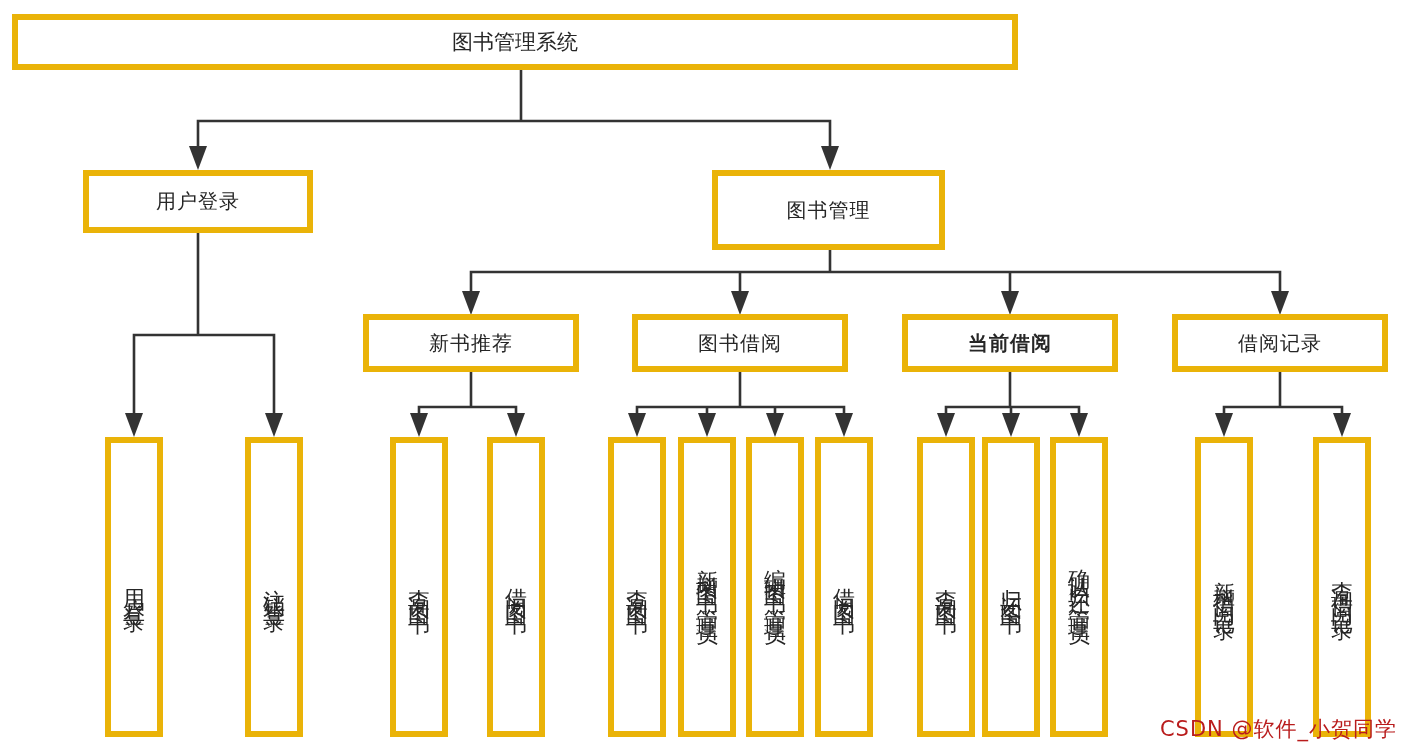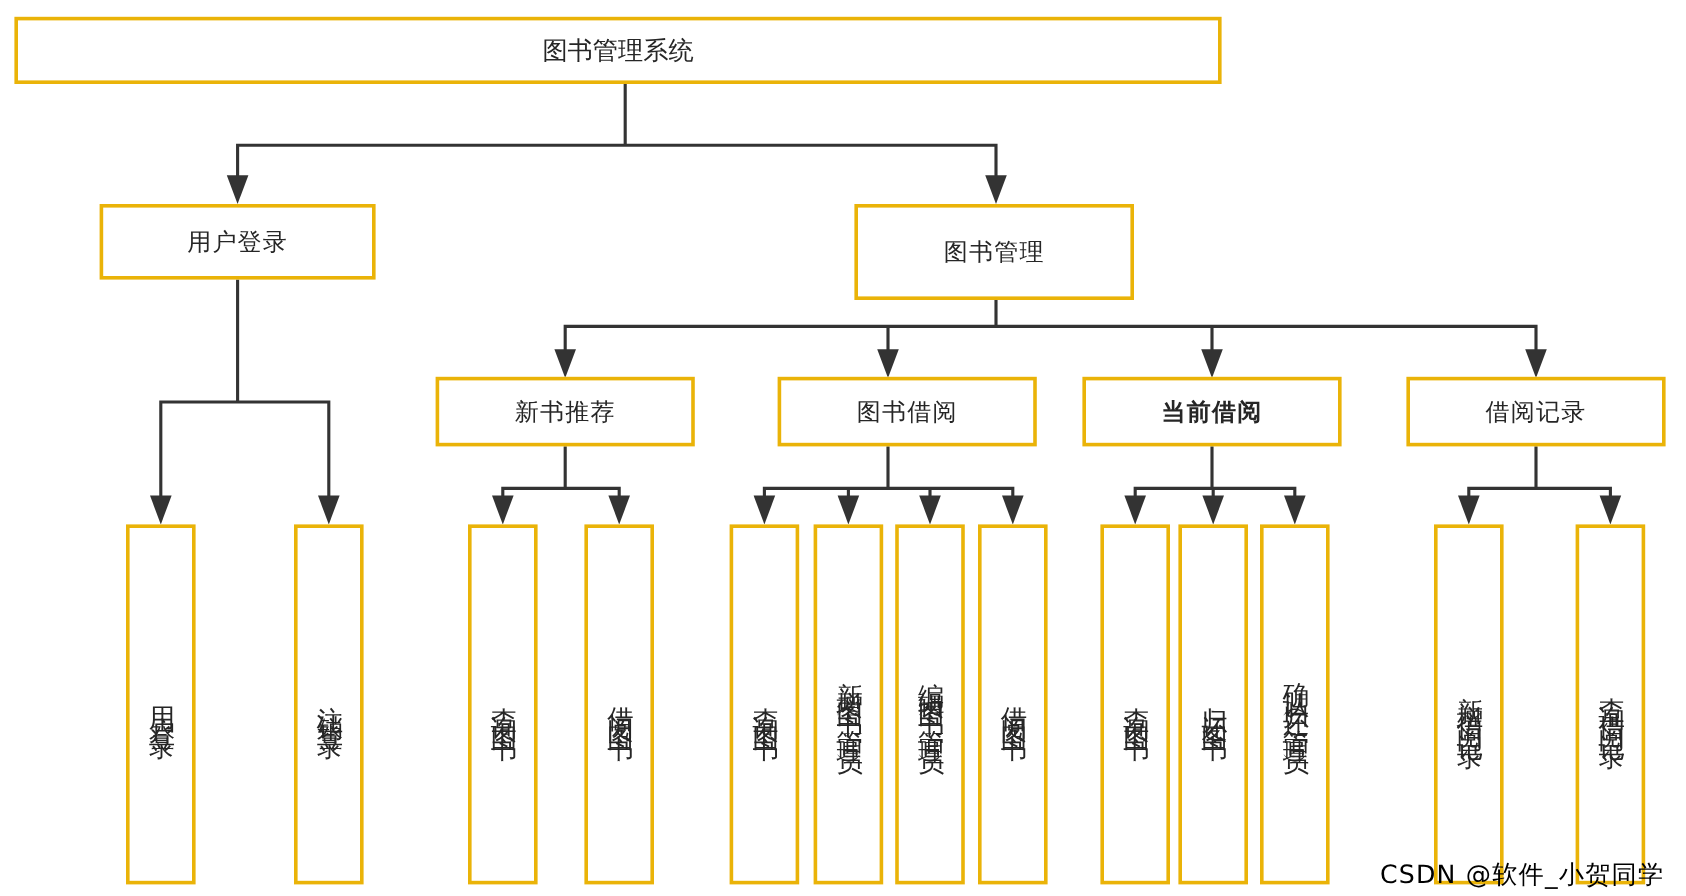--- a/index.html
+++ b/index.html
@@ -19,21 +19,21 @@
     position: absolute;
     left: 0;
     top: 0;
     width: 1405px;
     height: 747px;
   }
   .node {
     position: absolute;
     box-sizing: border-box;
     background: #ffffff;
-    border: 3px solid #eab308;
+    border: 6px solid #eab308;
     display: flex;
     align-items: center;
     justify-content: center;
     color: #262626;
   }
   .node-h {
     font-size: 20px;
     letter-spacing: 1px;
   }
   .node-root {
@@ -48,24 +48,24 @@
   .leaf span {
     writing-mode: vertical-rl;
     text-orientation: mixed;
     font-size: 22px;
     letter-spacing: 8px;
     line-height: 1;
     white-space: nowrap;
   }
   .watermark {
     position: absolute;
-    right: 18px;
+    right: 8px;
     bottom: 4px;
     font-size: 21px;
-    color: #000000;
+    color: #b91c1c;
     letter-spacing: 1px;
   }
 </style>
 </head>
 <body>
 
 <div class="canvas">
 
   <svg class="connector-svg" viewBox="0 0 1405 747" xmlns="http://www.w3.org/2000/svg">
     <g stroke="#333333" stroke-width="2.6" fill="none" stroke-linecap="square">
@@ -117,21 +117,21 @@
   <div class="node node-h" style="left:83px; top:170px; width:230px; height:63px;">
     <span>用户登录</span>
   </div>
   <div class="node node-h" style="left:712px; top:170px; width:233px; height:80px;">
     <span>图书管理</span>
   </div>
 
   <div class="node node-h" style="left:363px; top:314px; width:216px; height:58px;">
     <span>新书推荐</span>
   </div>
-  <div class="node node-h" style="left:632px; top:314px; width:216px; height:58px;margin-left:16px;">
+  <div class="node node-h" style="left:632px; top:314px; width:216px; height:58px;">
     <span>图书借阅</span>
   </div>
   <div class="node node-h" style="left:902px; top:314px; width:216px; height:58px;font-weight:bold;">
     <span>当前借阅</span>
   </div>
   <div class="node node-h" style="left:1172px; top:314px; width:216px; height:58px;">
     <span>借阅记录</span>
   </div>
 
   <div class="node leaf" style="left:105px;">

